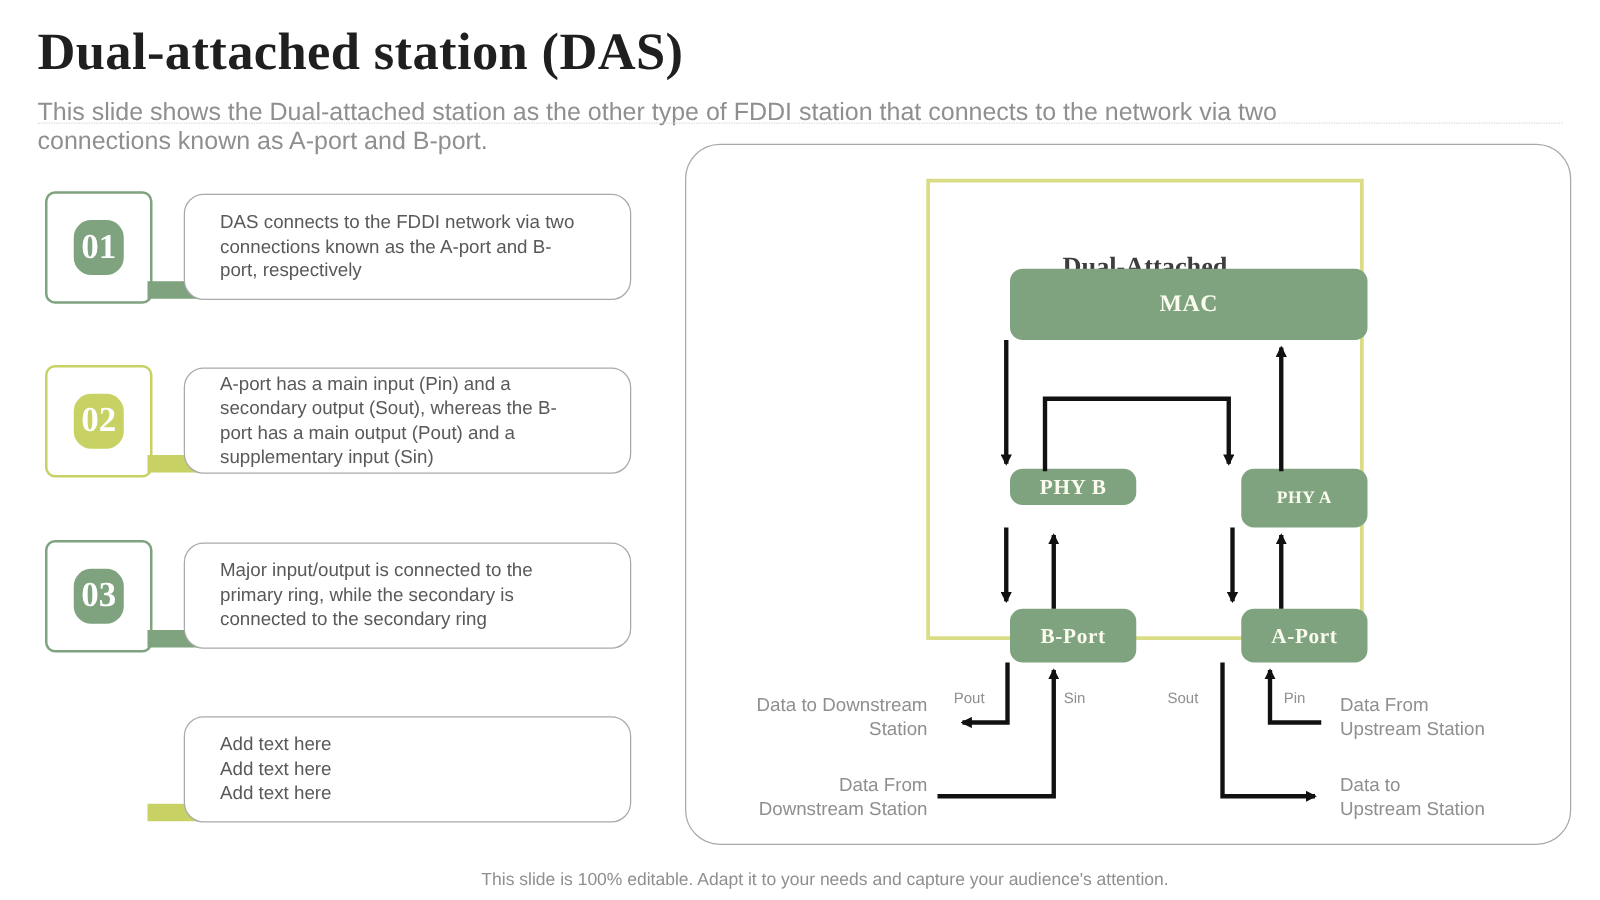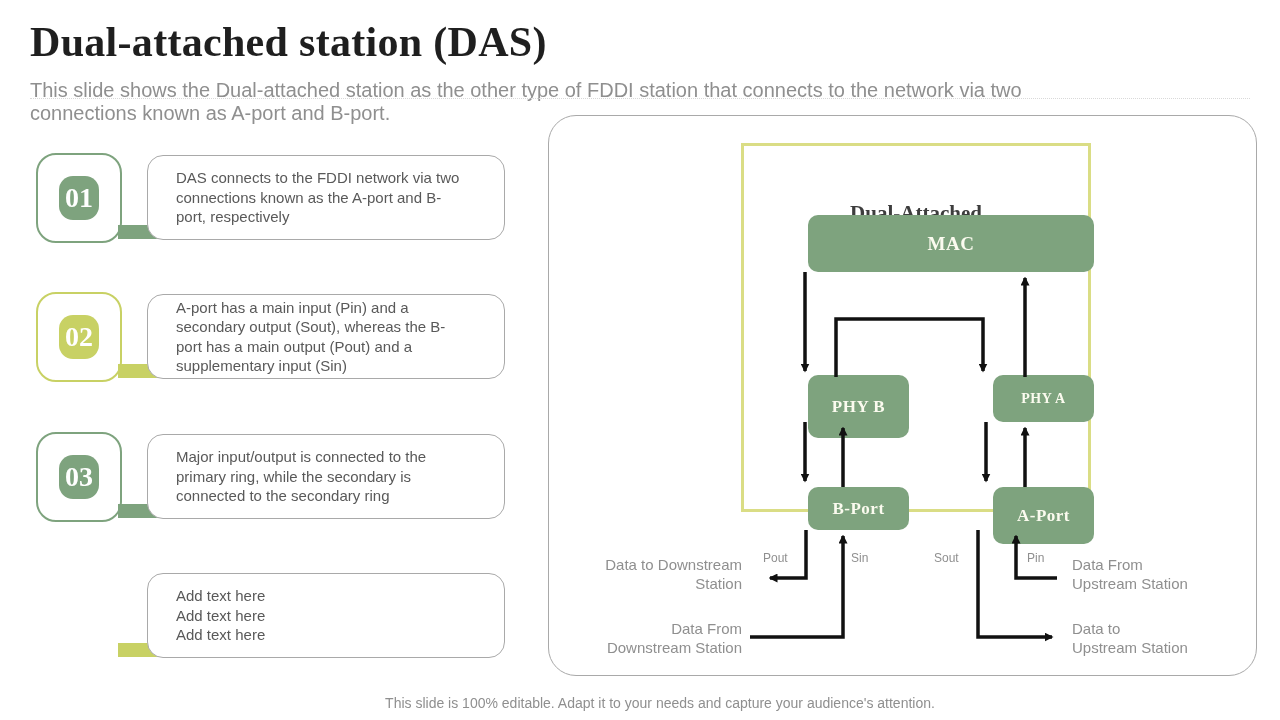--- a/index.html
+++ b/index.html
@@ -24,21 +24,21 @@
   }
   .divider { position:absolute; left:30px; width:1220px; top:98px; border-top:1px dotted #d9d9d9; }
 
   
   .item { position:absolute; left:36px; width:470px; height:92px; }
   .item.green { --c:var(--green); }
   .item.lime  { --c:var(--lime); }
   .item-1 { top:153px; } .item-2 { top:292px; } .item-3 { top:432px; } .item-4 { top:571px; }
   .badge {
     position:absolute; left:0; top:0; width:86px; height:90px;
-    border:2px solid var(--c); border-radius:20px; background:#fff; padding:21px;
+    border:2px solid var(--c); border-radius:8px; background:#fff; padding:21px;
   }
   .badge-inner {
     width:100%; height:100%; background:var(--c); border-radius:14px;
     display:flex; align-items:center; justify-content:center;
     color:#ffffff; font-family:"Liberation Serif", serif; font-weight:700; font-size:28px;
   }
   .connector { position:absolute; left:82px; top:72px; width:66px; height:14px; background:var(--c); }
   .itembox {
     position:absolute; left:111px; top:2px; width:358px; height:85px;
     border:1px solid var(--panel_border); border-radius:16px; background:#fff;
@@ -58,24 +58,24 @@
     color:#3d3d3d; line-height:1.32; white-space:pre-line;margin-top:45px;
   }
   .block {
     position:absolute; background:var(--green); border-radius:10px;
     display:flex; align-items:center; justify-content:center;
     font-family:"Liberation Serif", serif; font-weight:700; color:var(--block_text);
     letter-spacing:0.5px;
     margin-left:36px;
   }
   .blk-mac   { left:772px; top:215px; width:286px; height:57px; font-size:19px; }
-  .blk-phyb  { left:772px; top:375px; width:101px; height:63px; font-size:17px; }
+  .blk-phyb  { left:772px; top:375px; width:101px; height:29px; font-size:17px; }
   .blk-phya  { left:957px; top:375px; width:101px; height:47px; font-size:14px; }
   .blk-bport { left:772px; top:487px; width:101px; height:43px; font-size:17px; }
-  .blk-aport { left:957px; top:487px; width:101px; height:57px; font-size:17px; }
+  .blk-aport { left:957px; top:487px; width:101px; height:43px; font-size:17px; }
 
   .arrows { position:absolute; left:0; top:0; width:1280px; height:720px; pointer-events:none; }
 
   .portlabel { position:absolute; font-size:12px; color:var(--text_gray); }
   .lbl-pout { left:763px; top:551px; } .lbl-sin { left:851px; top:551px; }
   .lbl-sout { left:934px; top:551px; } .lbl-pin { left:1027px; top:551px; }
   .flowlabel { position:absolute; font-size:15px; color:var(--text_gray); line-height:1.25; white-space:pre-line; }
   .fl-todown   { left:560px; top:556px; width:182px; text-align:right; }
   .fl-fromdown { left:560px; top:620px; width:182px; text-align:right; }
   .fl-fromup   { left:1072px; top:556px; width:170px; }

